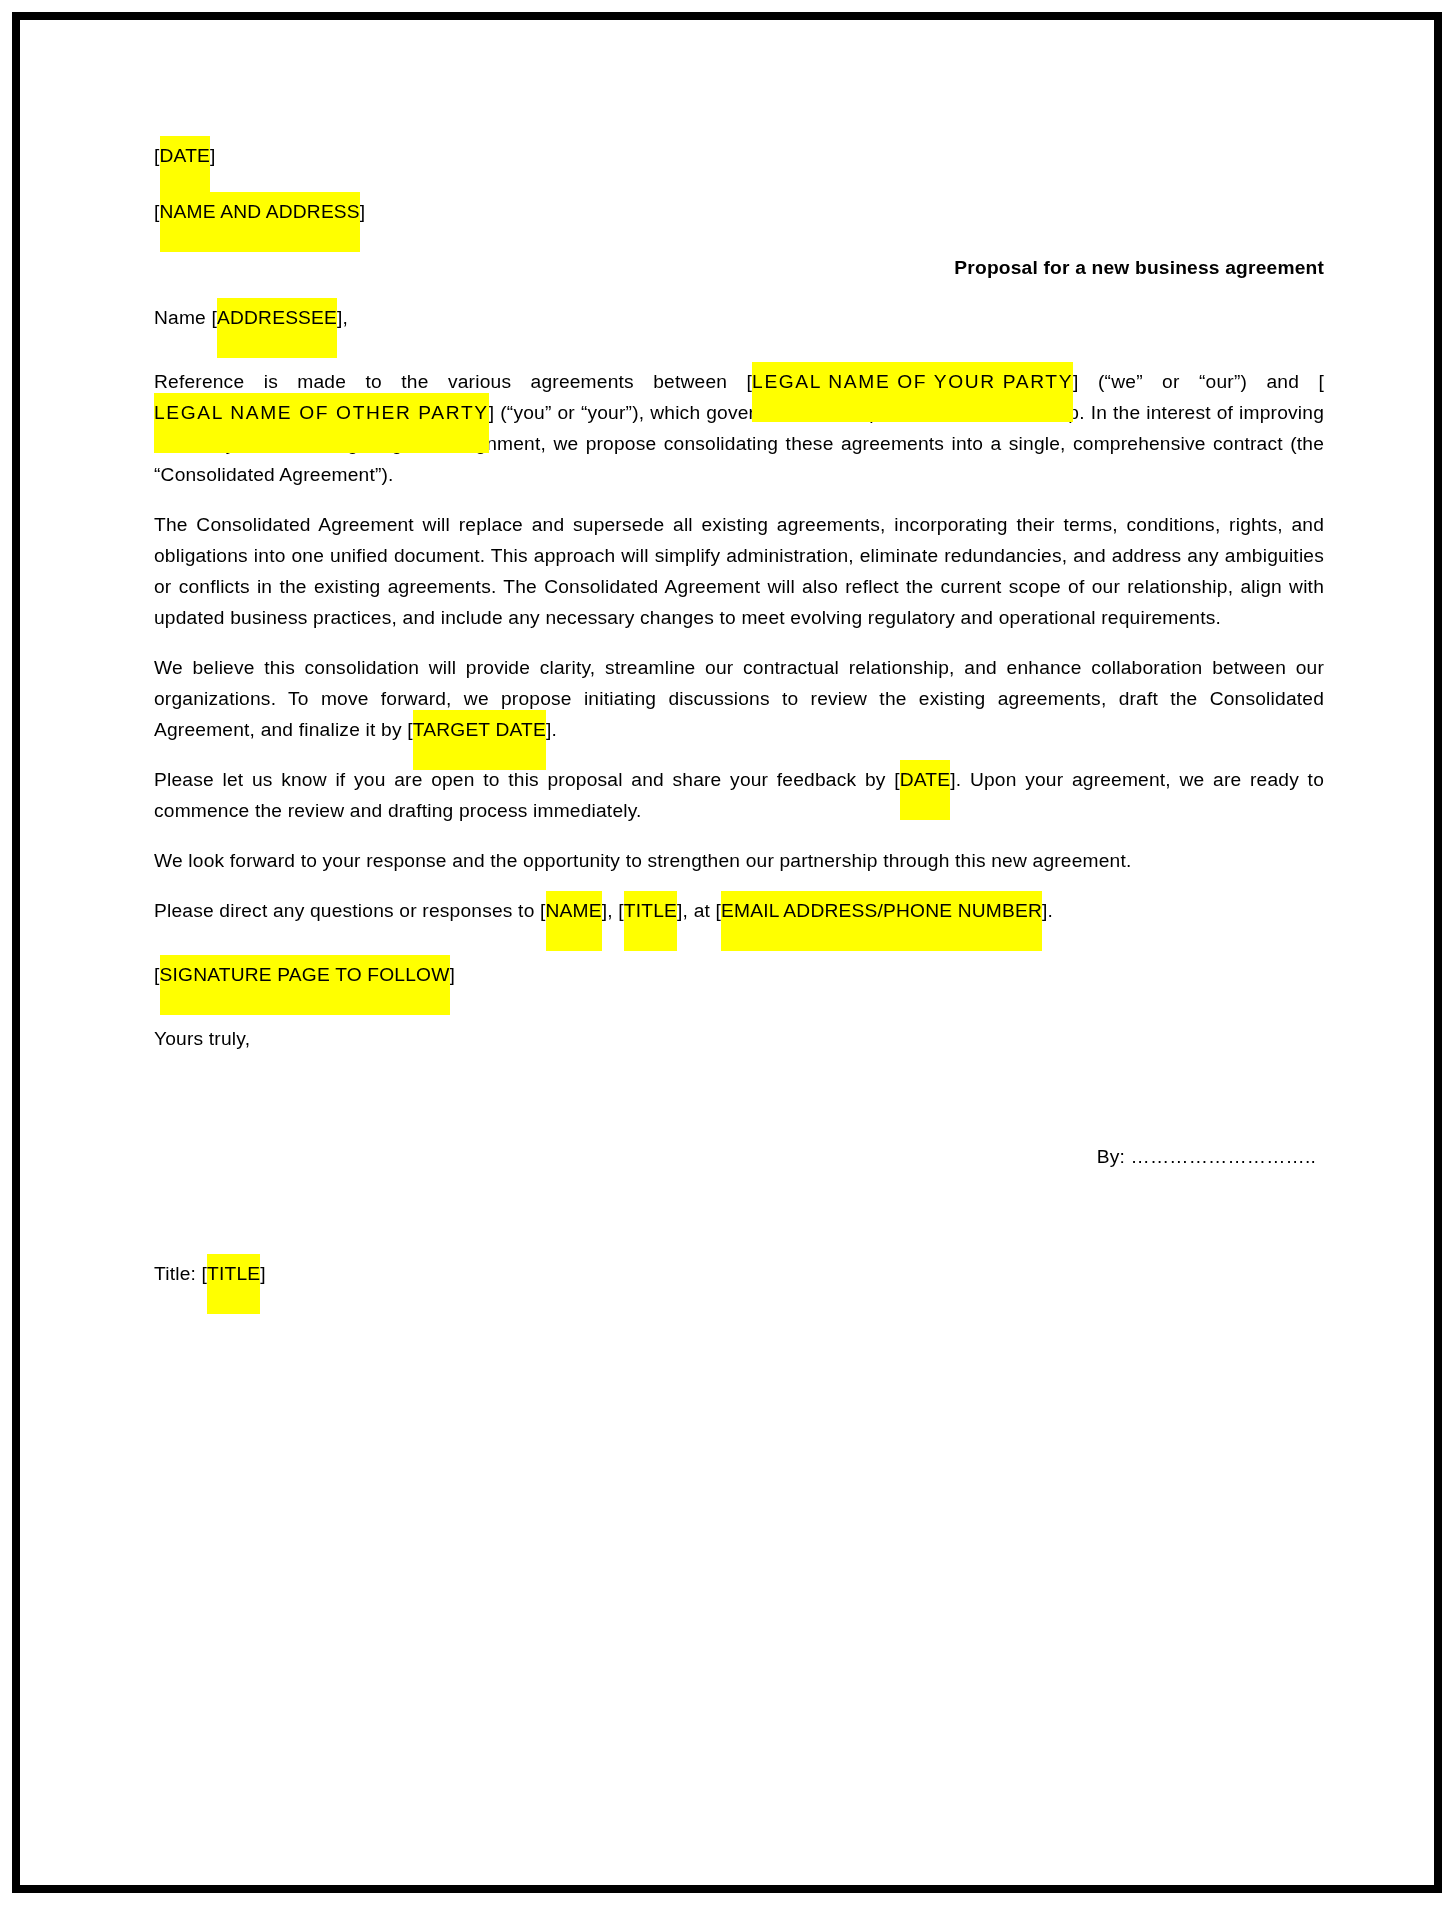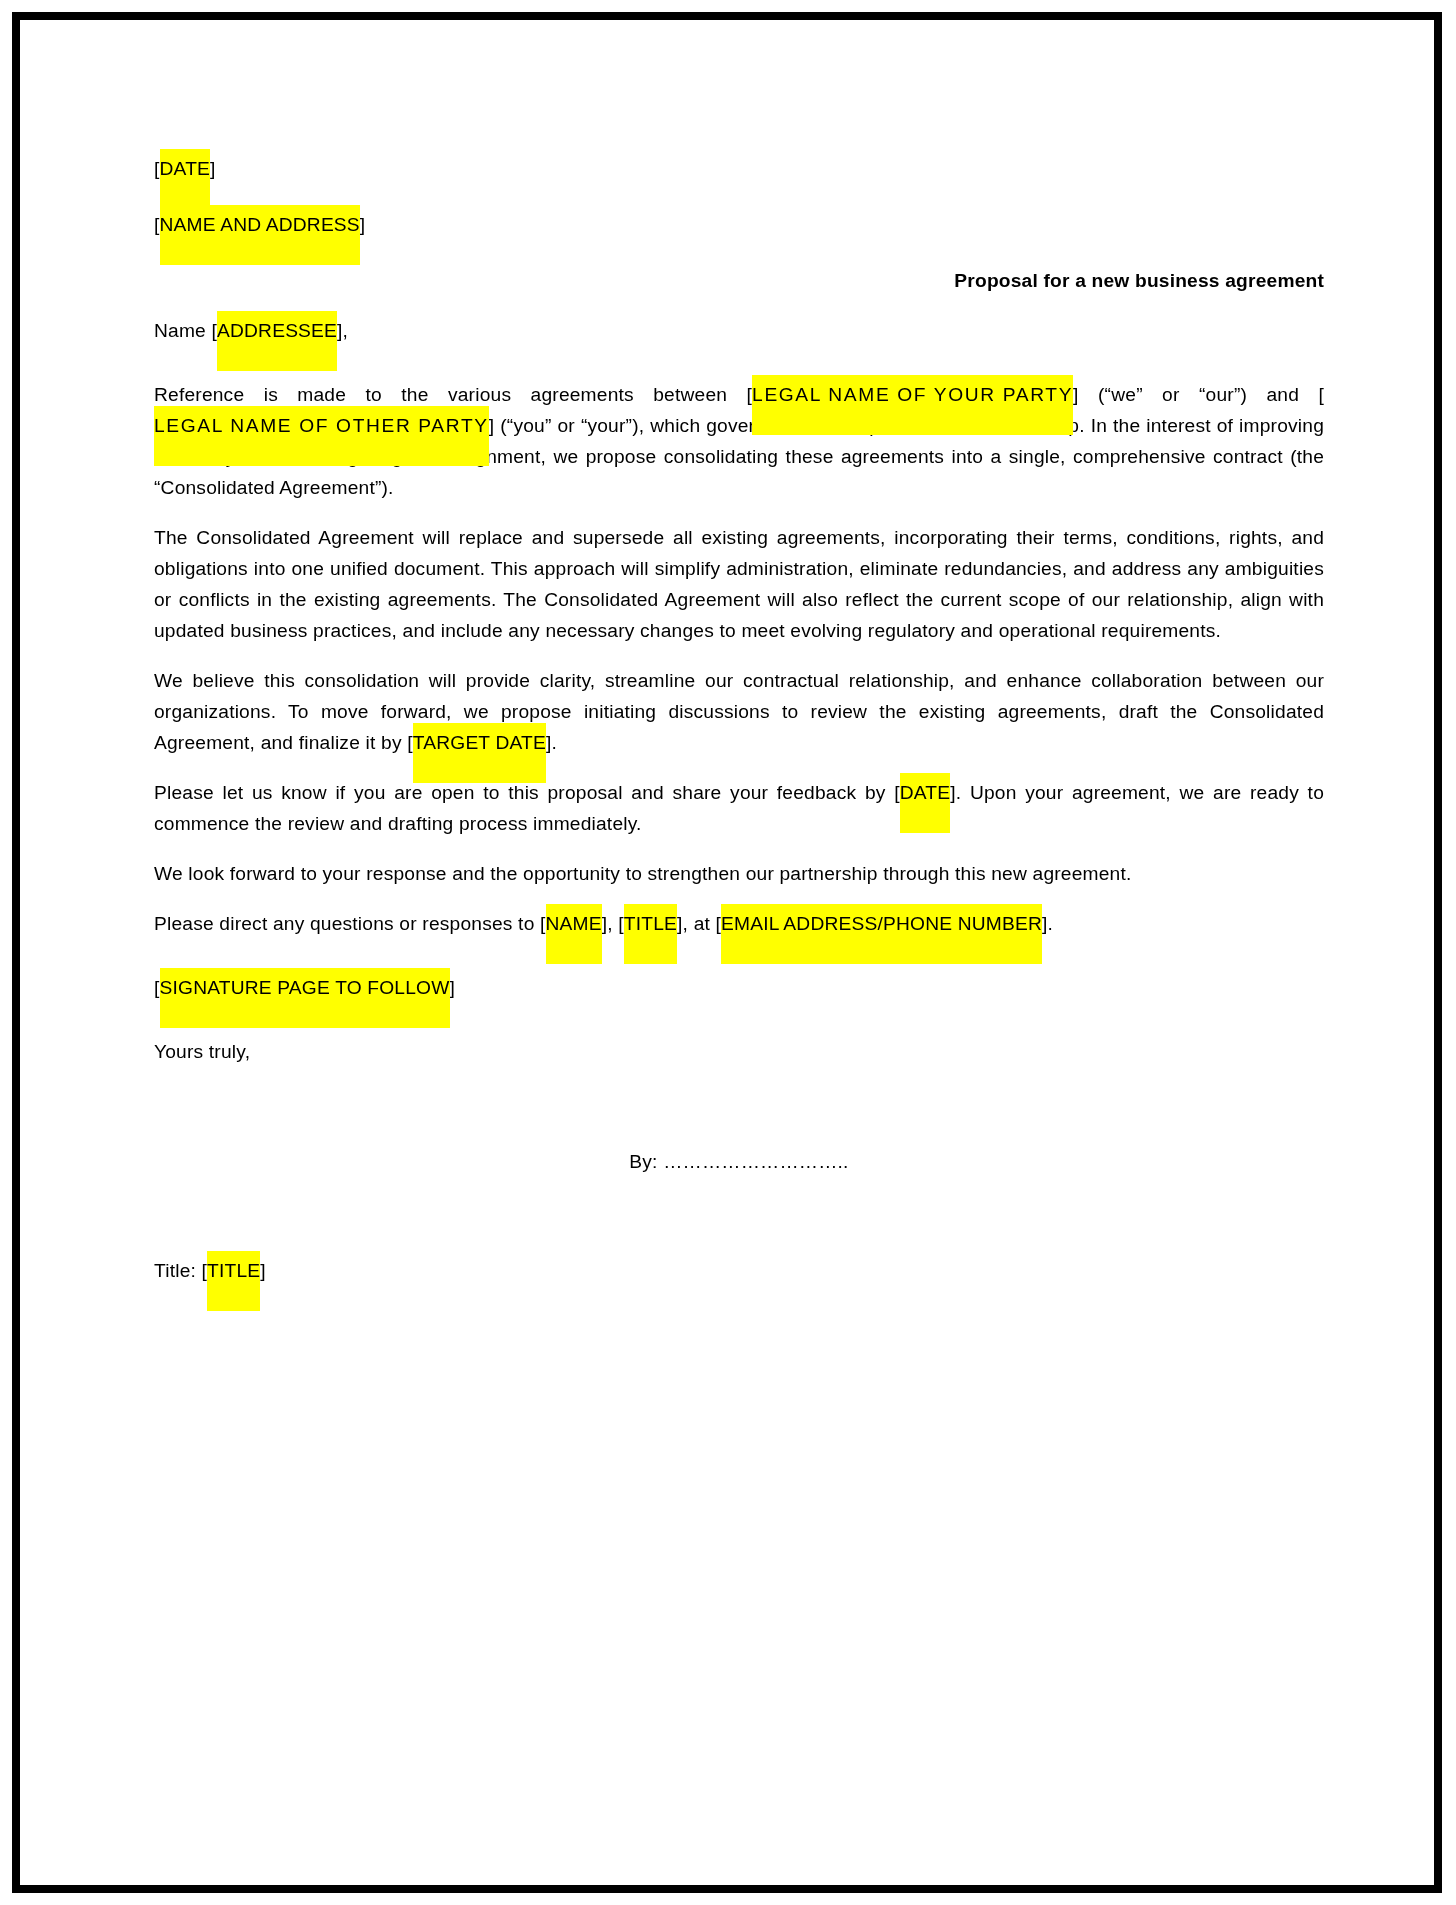--- a/index.html
+++ b/index.html
@@ -32,21 +32,21 @@
     border: 8px solid #000000;
     background: #ffffff;
     position: relative;
     overflow: hidden;
   }
 
   .page-content {
     box-sizing: border-box;
     position: absolute;
     left: 0;
-    top: 17px;
+    top: 4px;
     width: 100%;
     height: 100%;
     padding: 116px 110px 0 134px;
   }
 
   
   .doc {
     font-size: 19.2px;
     line-height: 1.615;
     color: #000000;
@@ -100,21 +100,21 @@
     z-index: -1;
   }
 
   
   .wide-1 { letter-spacing: 0.085em; }
 
   .spacer-sm { height: 14px; }
   .spacer-md { height: 46px; }
   .spacer-lg { height: 64px; }
 
-  .sig-line { margin: 0; text-align: center; }
+  .sig-line { margin: 8px; text-align: right; }
 </style>
 </head>
 <body>
 
 <div class="page-outer">
   <div class="page-border">
     <div class="page-content doc">
 
       <p class="tight"><span>[</span><span class="hl">DATE</span><span>]</span></p>
 

